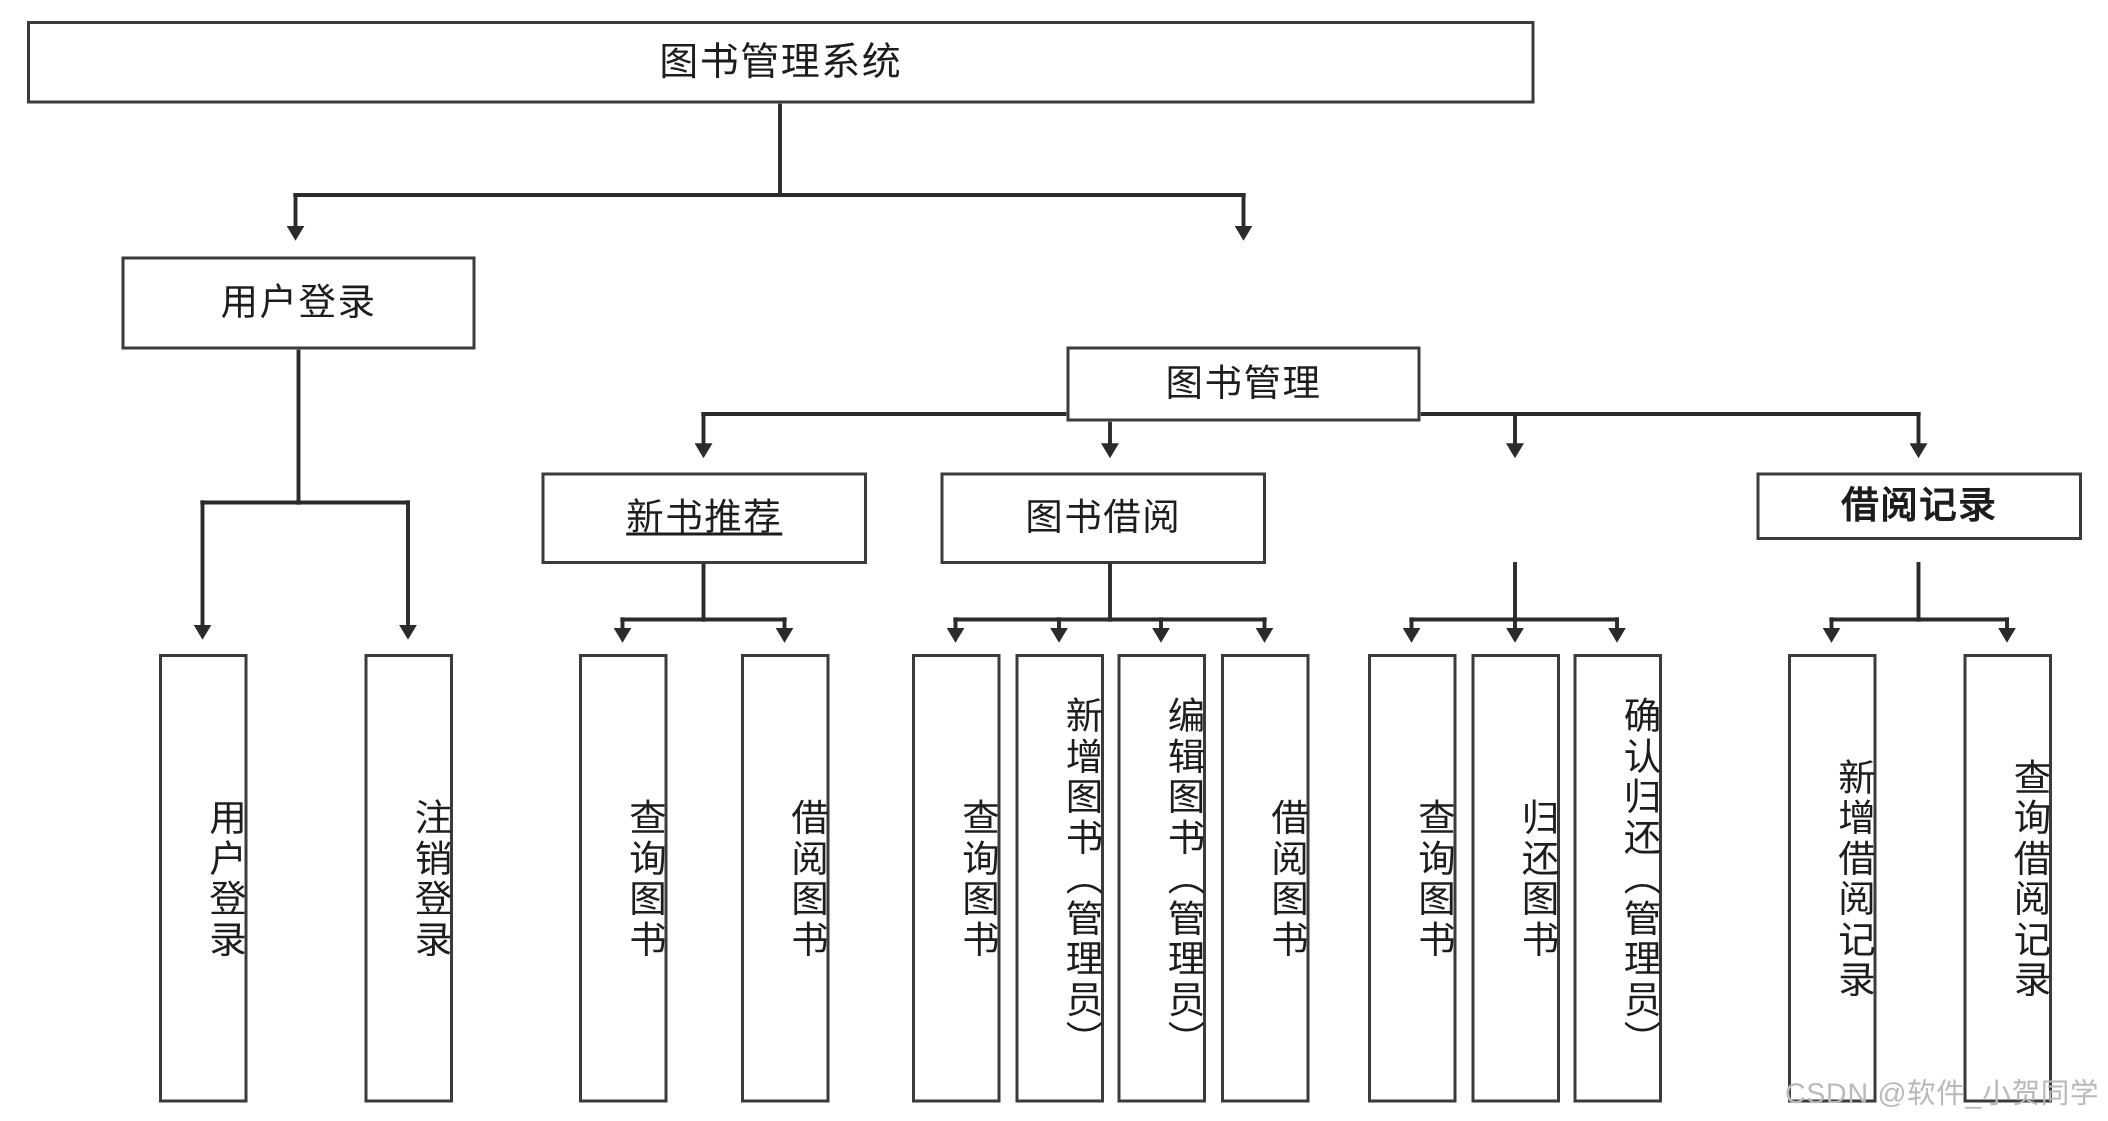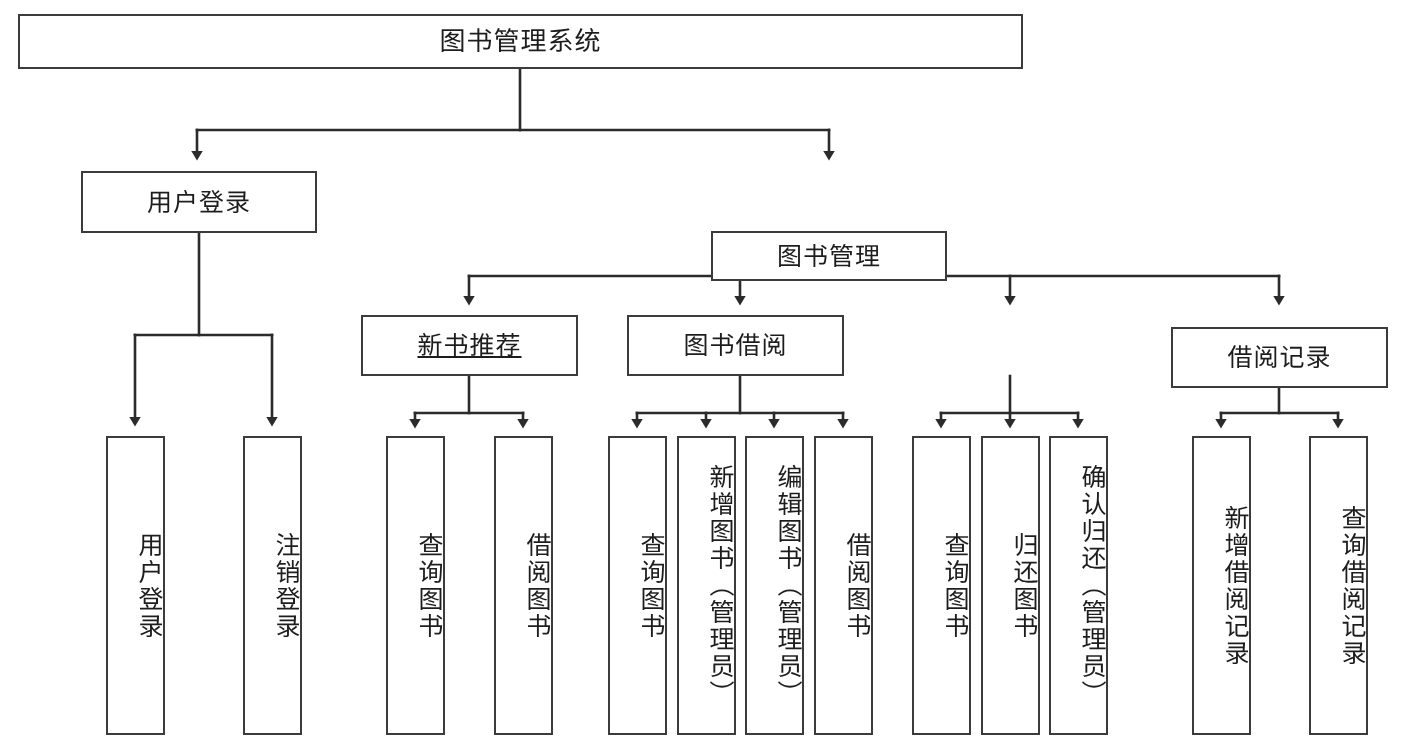--- a/index.html
+++ b/index.html
@@ -129,21 +129,21 @@
 
   <div class="node horiz" style="left:81px; top:171px; width:236px; height:62px;">用户登录</div>
 
   <div class="node horiz" style="left:711px; top:187px; width:236px; height:50px;margin-top:44px;">图书管理</div>
 
   <div class="node horiz" style="left:361px; top:315px; width:217px; height:61px;text-decoration:underline;">新书推荐</div>
 
   <div class="node horiz" style="left:627px; top:315px; width:217px; height:61px;">图书借阅</div>
 
 
-  <div class="node horiz" style="left:1171px; top:327px; width:217px; height:61px;">借阅记录</div>
+  <div class="node horiz" style="left:1171px; top:315px; width:217px; height:45px;font-weight:bold;">借阅记录</div>
 
   <div class="node vert" style="left:106px; top:436px; width:59px; height:299px;">
     <span class="vlabel">用户登录</span>
   </div>
 
   <div class="node vert" style="left:243px; top:436px; width:59px; height:299px;">
     <span class="vlabel">注销登录</span>
   </div>
 
   <div class="node vert" style="left:386px; top:436px; width:59px; height:299px;">
@@ -183,14 +183,15 @@
   </div>
 
   <div class="node vert" style="left:1192px; top:436px; width:59px; height:299px;">
     <span class="vlabel">新增借阅记录</span>
   </div>
 
   <div class="node vert" style="left:1309px; top:436px; width:59px; height:299px;">
     <span class="vlabel">查询借阅记录</span>
   </div>
 
+  <div id="watermark">CSDN @软件_小贺同学</div>
 
 </div>
 
 </body></html>

